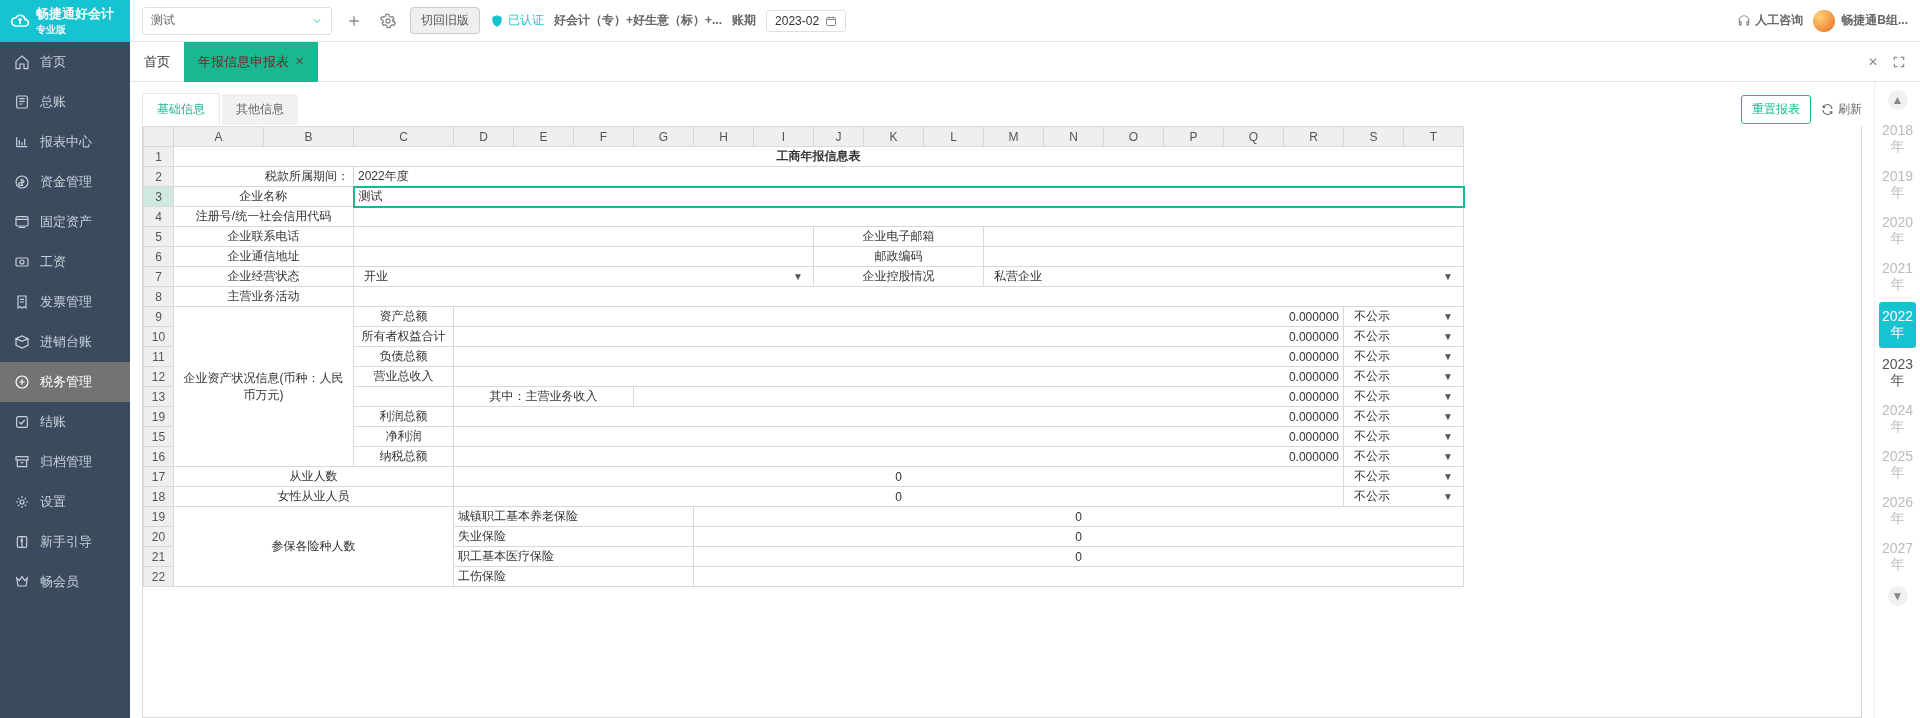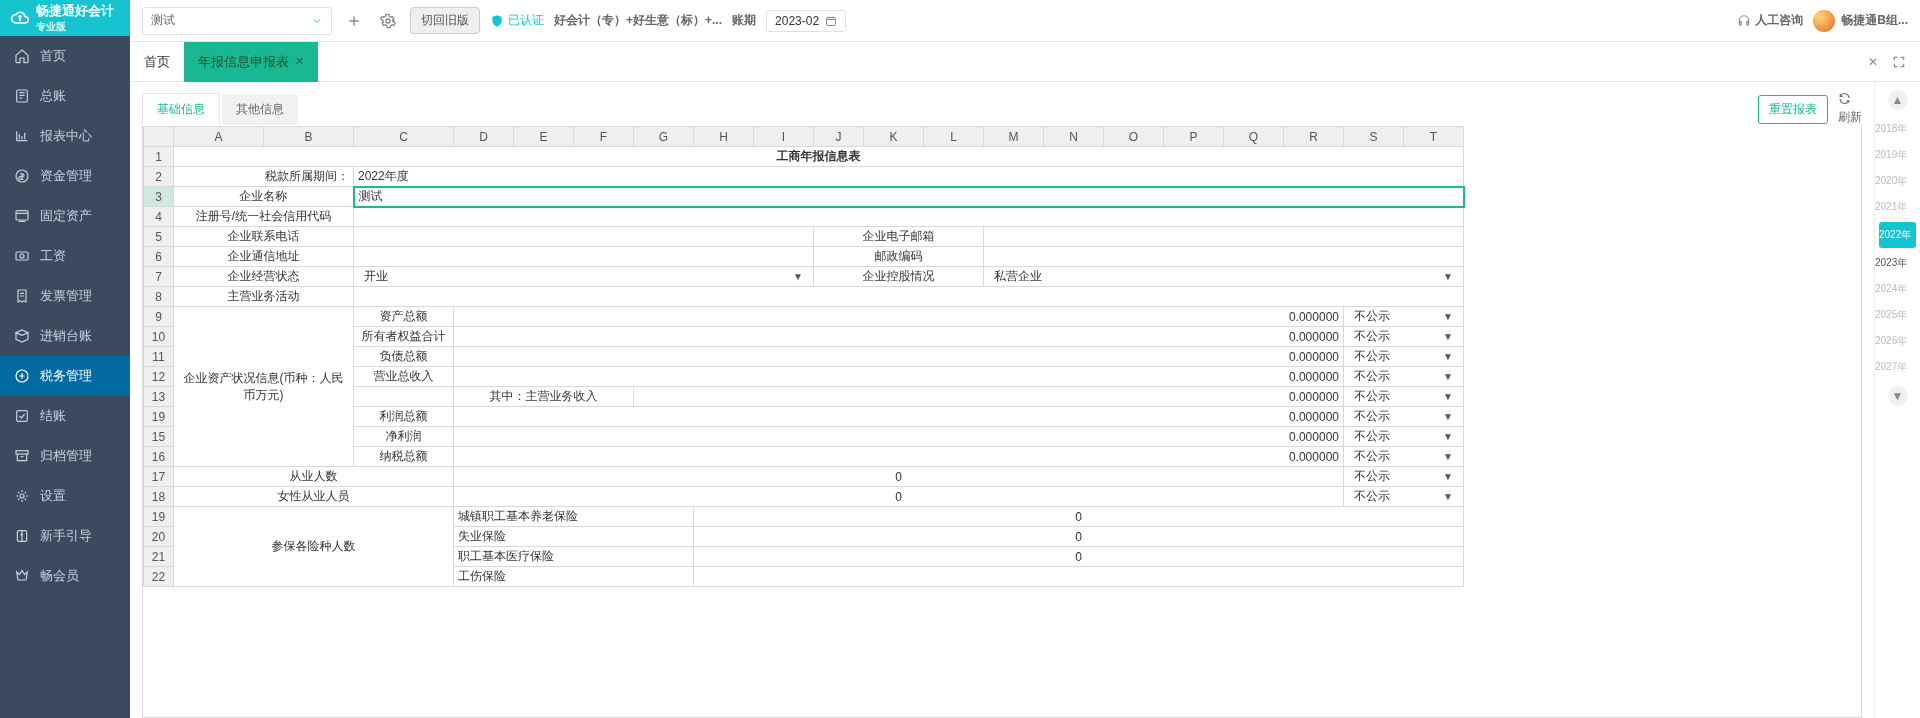--- a/index.html
+++ b/index.html
@@ -1,75 +1,75 @@
 <!DOCTYPE html>
 <html><head>
 <meta charset="utf-8">
 <style>
 * { margin: 0; padding: 0; box-sizing: border-box; }
 body { font-family: "Microsoft YaHei", Arial, sans-serif; font-size: 12px; color: #333; background: #fff; overflow: hidden; width: 1560px; height: 718px; }
 
 
 .sidebar { position: fixed; left: 0; top: 0; width: 130px; height: 100%; background: #3b4a5e; color: #c8d0da; }
-.logo { height: 36px; background: #16c3d0; color: #fff; display: flex; align-items: center; padding: 0 10px; font-size: 13px; font-weight: bold; }
+.logo { height: 42px; background: #16c3d0; color: #fff; display: flex; align-items: center; padding: 0 10px; font-size: 13px; font-weight: bold; }
 .logo-icon { width: 20px; height: 20px; margin-right: 6px; }
 .logo-sub { font-size: 10px; opacity: .9; display:block; font-weight:bold; }
 .nav-item { padding: 11px 14px; display: flex; align-items: center; gap: 10px; cursor: pointer; font-size: 13px; color: #c8d0da; }
-.nav-item.active { background: #0369a1; color: #fff; }
+.nav-item.active { background: #737373; color: #fff; }
 .nav-item .nav-icon { width: 16px; height: 16px; flex-shrink: 0; }
 
 
 .topbar { position: fixed; left: 130px; top: 0; right: 0; height: 42px; border-bottom: 1px solid #e6e6e6; display: flex; align-items: center; padding: 0 12px; gap: 10px; background:#fff; }
 .company-select { width: 190px; border: 1px solid #e0e0e0; height: 28px; display: flex; align-items: center; padding: 0 8px; border-radius: 3px; justify-content: space-between; color:#666; cursor:pointer; }
 .top-icon-btn { width: 24px; height: 24px; display:flex; align-items:center; justify-content:center; cursor:pointer; color:#888; }
 .old-ver { border:1px solid #ccc; border-radius:4px; padding:4px 10px; font-size:12px; cursor:pointer; color:#555; }
 .verified { color:#16c3d0; display:flex; align-items:center; gap:4px; font-size:12px; }
 .top-text { font-size:12px; color:#666;font-weight:bold; }
 .period { border:1px solid #e0e0e0; border-radius:3px; padding:3px 8px; display:flex; align-items:center; gap:6px; cursor:pointer; }
 .top-spacer { flex:1; }
 .avatar { width:22px; height:22px; border-radius:50%; background: radial-gradient(circle at 30% 30%, #ffd27a, #e86b1c); }
 
 
 .tabs-row { position: fixed; left:130px; top:42px; right:0; height:40px; border-bottom:1px solid #e6e6e6; display:flex; align-items:center; background:#fff; }
 .page-tab { padding: 0 14px; height:40px; display:flex; align-items:center; gap:6px; cursor:pointer; font-size:13px; color:#555; }
 .page-tab.home { color:#333; }
-.page-tab.active { background:#19b893; color:#14532d; }
+.page-tab.active { background:#19b893; color:#7f1d1d; }
 .page-tab .tab-close { font-size:11px; opacity:.8; cursor:pointer; }
 .tabs-right { margin-left:auto; display:flex; align-items:center; gap:14px; padding-right:14px; }
 
 
 .content { position:fixed; left:130px; top:82px; right:0; bottom:0; background:#fff; display:flex; }
 .content-main { flex:1; padding:10px 12px 0 12px; display:flex; flex-direction:column; min-width:0; }
 .subtabs { display:flex; align-items:center; height:34px; }
 .subtab { padding:7px 14px; font-size:12px; cursor:pointer; color:#666; background:#f0f1f3; border-radius:3px 3px 0 0; margin-right:2px; }
 .subtab.active { color:#19b893; background:#fff; border:1px solid #e6e6e6; border-bottom:none; }
 .toolbar-right { margin-left:auto; display:flex; gap:10px; align-items:center;padding-left:42px; }
 .btn-outline-green { border:1px solid #19b893; color:#19b893; background:#fff; padding:5px 10px; border-radius:3px; cursor:pointer; font-size:12px; }
-.btn-plain { color:#666; cursor:pointer; font-size:12px; display:flex; gap:4px;flex-direction:column; }
+.btn-plain { color:#666; cursor:pointer; font-size:12px; display:flex; align-items:center; gap:4px; }
 
 
 .sheet-wrap { flex:1; overflow:auto; border:1px solid #d9d9d9; border-top:none; position:relative; }
 .sheet { border-collapse:collapse; table-layout:fixed; }
 .sheet th, .sheet td { border:1px solid #d9d9d9; height:20px; font-size:12px; padding:0 4px; text-align:center; white-space:nowrap; overflow:hidden; }
 .sheet thead th { background:#efefef; color:#555; font-weight:normal; }
 .sheet .rh { background:#efefef; text-align:center; width:30px; color:#555; }
 .sheet .rh.sel { background:#cfe8e1; }
 .lbl { text-align:center !important; }
 .lblr { text-align:right !important; }
 .title-cell { font-size:15px; font-weight:bold; }
 .val-num { text-align:right !important; padding-right:8px; }
 .sel-input { border:2px solid #19b893 !important; text-align:left !important; padding-left:6px; }
 .dd { display:flex; justify-content:space-between; align-items:center; padding:0 6px; }
 .dd .caret { font-size:10px; color:#555; }
 .left { text-align:left !important; padding-left:6px; }
 
 
 .year-rail { width:46px; border-left:1px solid #eee; display:flex; flex-direction:column; align-items:center; padding:8px 0; gap:0; }
 .year-btn { width:20px; height:20px; border-radius:50%; background:#f0f0f0; color:#888; display:flex; align-items:center; justify-content:center; cursor:pointer; margin-bottom:6px; }
-.year-item { font-size:10px; color:#bbb; padding:6px 0; cursor:pointer; width:100%; }
+.year-item { font-size:14px; color:#bbb; padding:6px 0; cursor:pointer; width:100%; text-align:center; }
 .year-item.active { background:#16c3d0; color:#fff; border-radius:3px; margin:2px 4px; width:calc(100% - 8px); }
 .year-item.near { color:#555; }
 
 svg { display:block; }
 </style>
 </head>
 <body>
 
 <div class="sidebar">
   <div class="logo">

